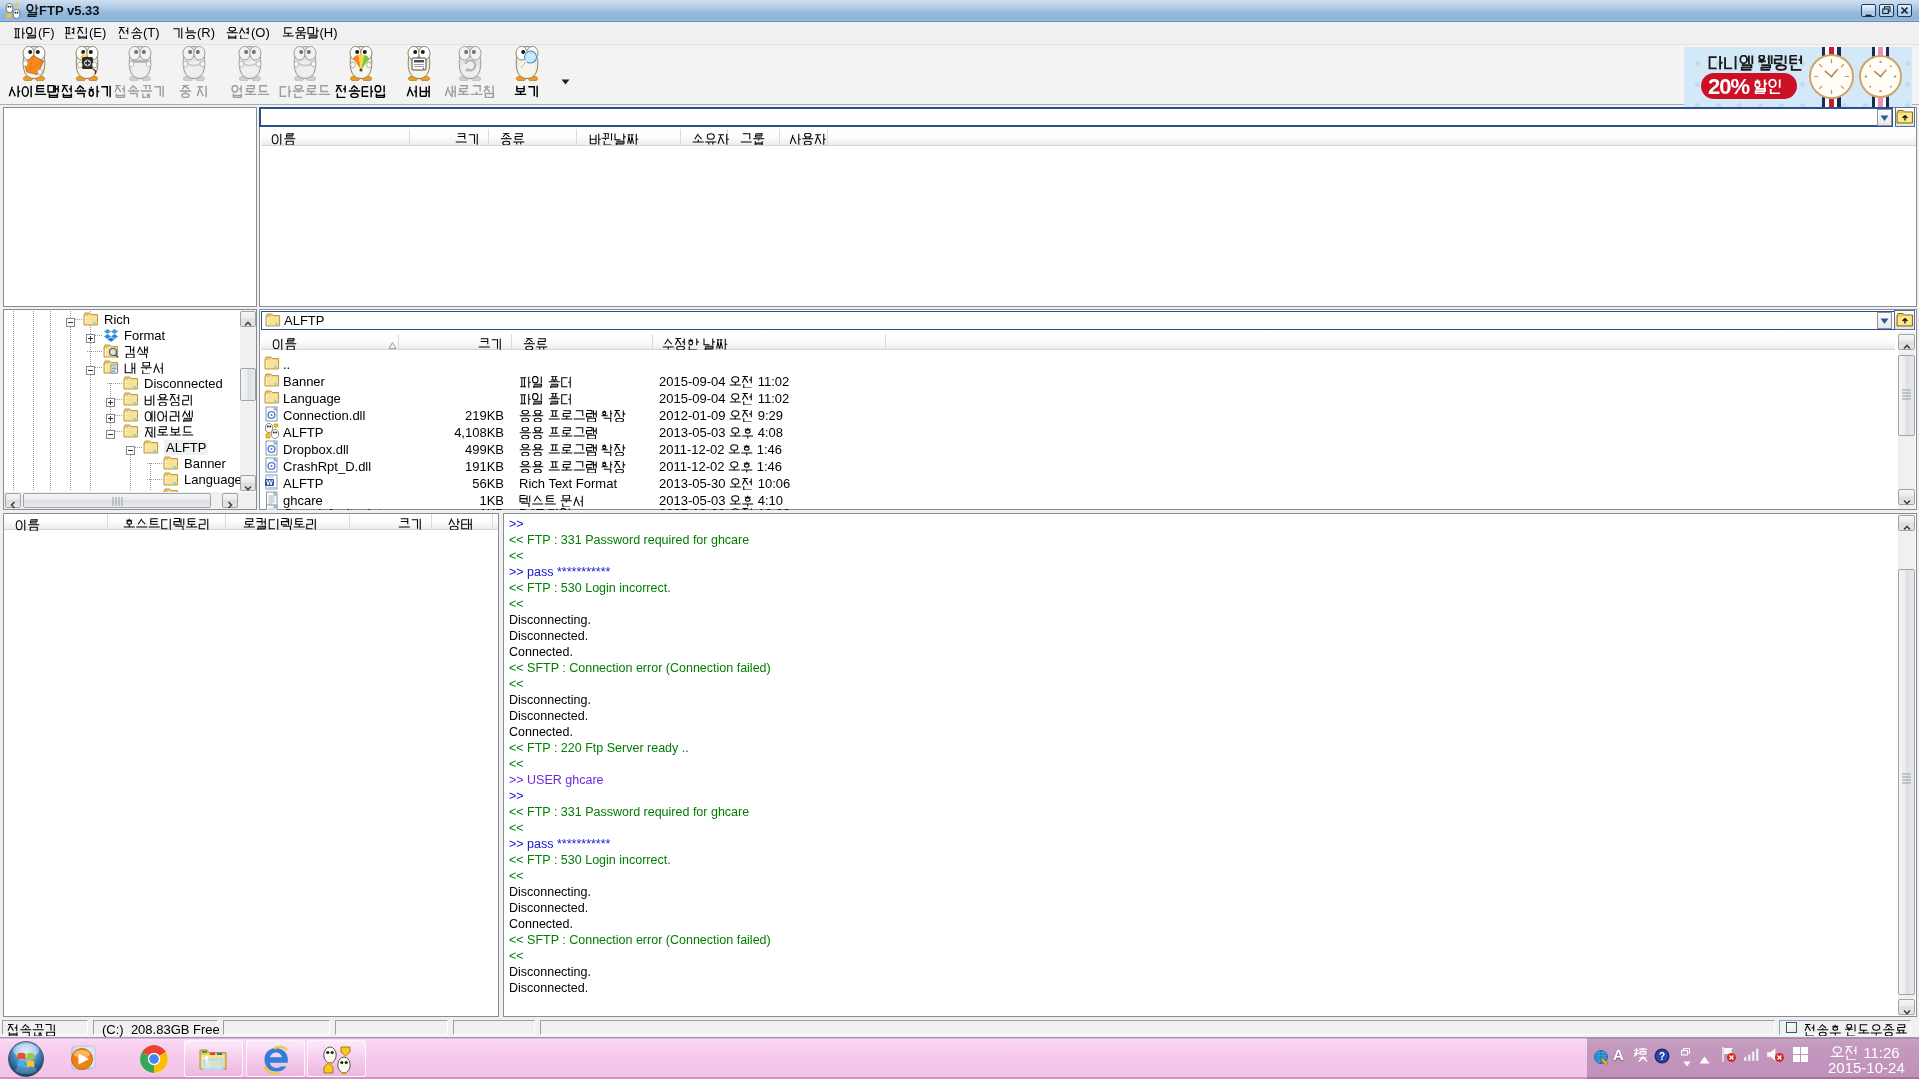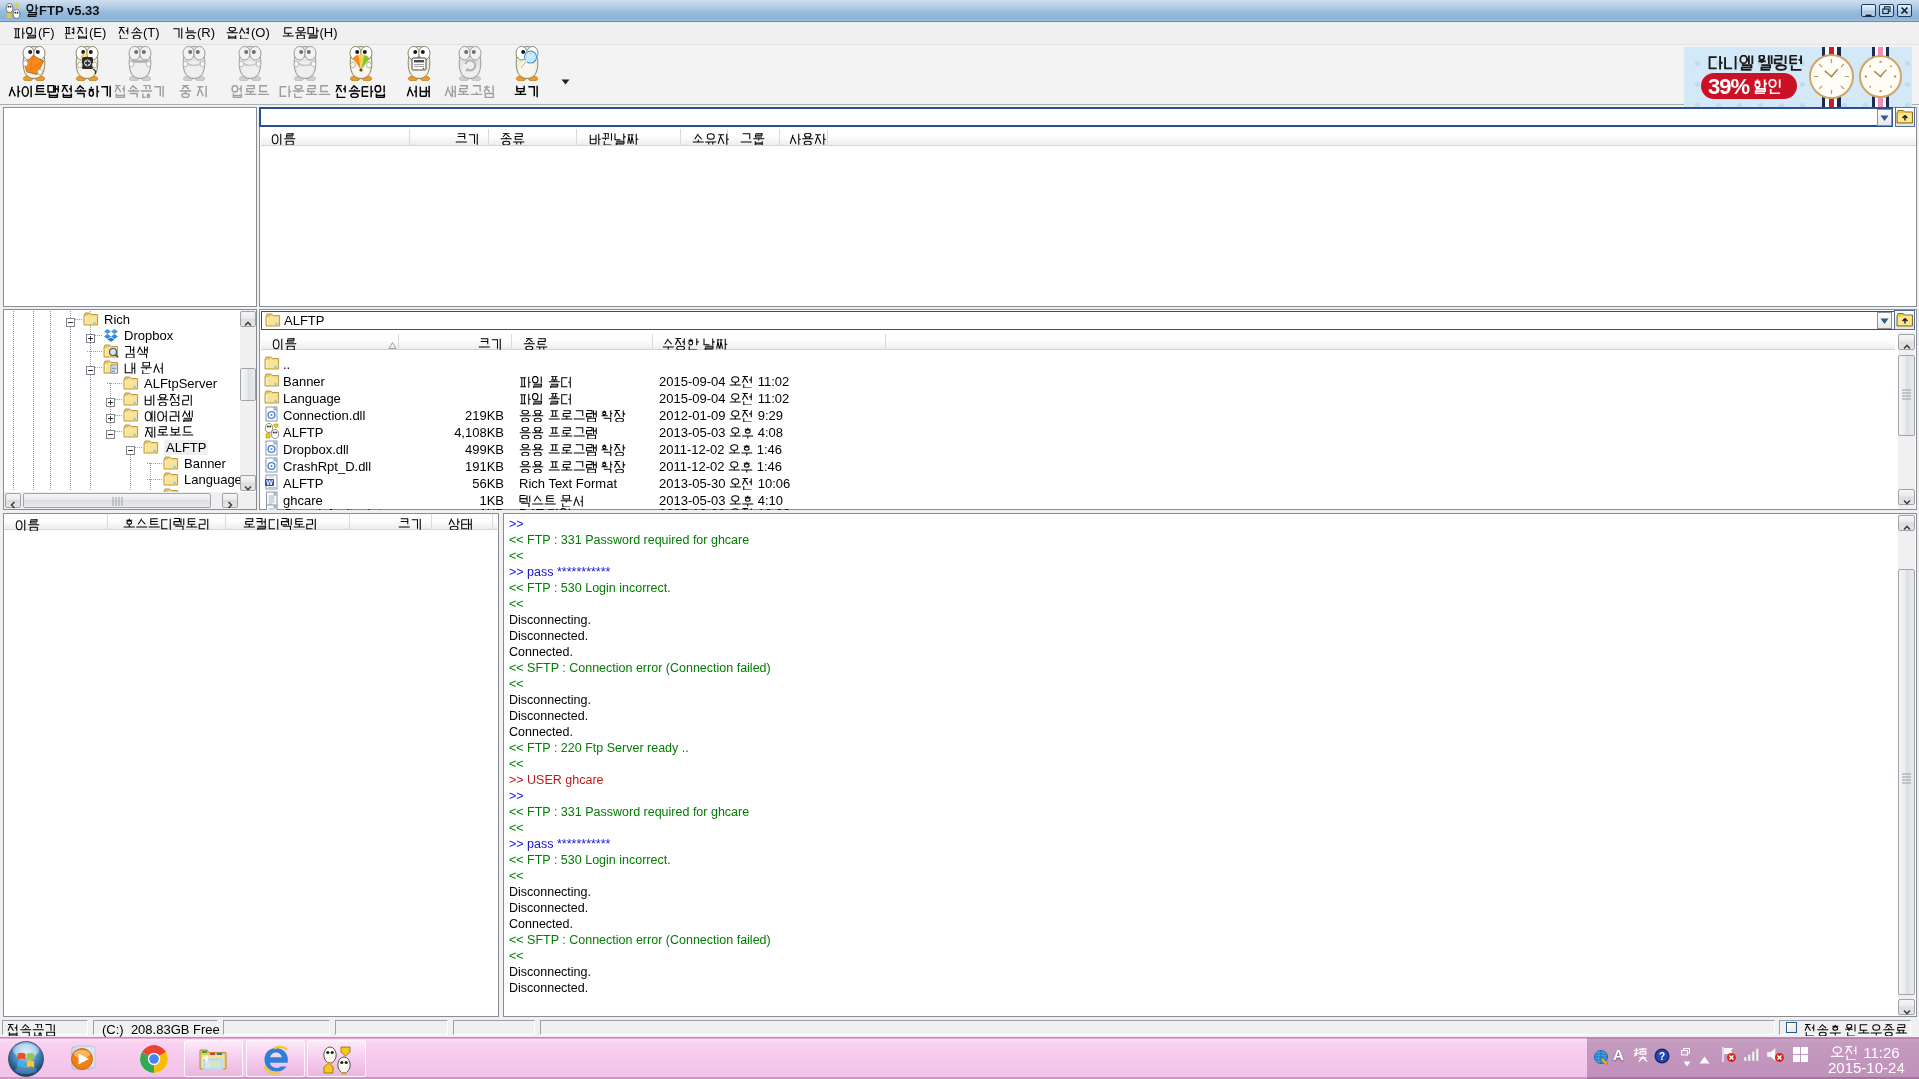--- a/index.html
+++ b/index.html
@@ -343,21 +343,21 @@
             <path transform="translate(200 0)" d="M8 29a22 25 0 1 0 44 0a22 25 0 1 0 -44 0M64 4v54M86 4v54M52 31h12M18 66h62v15h-62v15h62"></path>
           </g>
         </svg> <svg class="hg" style="width:46.5px;height:15.5px;vertical-align:-2px" viewBox="0 0 300 100" preserveAspectRatio="none">
           <g fill="none" stroke="#1a1a1a" stroke-width="12">
             <path transform="translate(0 0)" d="M8 16a16 14 0 1 0 32 0a16 14 0 1 0 -32 0M2 40h48M24 40v12M62 24h8M70 2v56M88 2v56M22 66h56v15h-56v15h56"></path>
             <path transform="translate(100 0)" d="M8 4h44v25h-44v25h44M78 4v54M18 81a31 15 0 1 0 62 0a31 15 0 1 0 -62 0"></path>
             <path transform="translate(200 0)" d="M8 4h44M8 4v50h44M8 29h44M78 4v54M62 31h16M18 66v30h62"></path>
           </g>
         </svg></div>
       <div class="ab" style="left:17px;top:26px;width:96px;height:26px;background:#cc1126;border-radius:13px"></div>
-      <div class="ab" style="left:24px;top:27px;color:#fff;font-weight:bold;font-size:22px;letter-spacing:-1px">39%</div>
+      <div class="ab" style="left:24px;top:27px;color:#fff;font-weight:bold;font-size:22px;letter-spacing:-1px">20%</div>
       <div class="ab" style="left:69px;top:32px"><svg class="hg" style="width:30px;height:15px;vertical-align:0px" viewBox="0 0 200 100" preserveAspectRatio="none">
           <g fill="none" stroke="#fff" stroke-width="12">
             <path transform="translate(0 0)" d="M30 4v8M11.5 18h37M15 39a15 15 0 1 0 29.9 0a15 15 0 1 0 -29.9 0M78 4v54M78 31h16M18 66h62v15h-62v15h62"></path>
             <path transform="translate(100 0)" d="M8 29a22 25 0 1 0 44 0a22 25 0 1 0 -44 0M78 4v54M18 66v30h62"></path>
           </g>
         </svg></div>
       <div class="ab" style="left:138px;top:0;width:19px;height:61px;background:linear-gradient(90deg,#1d2a52 0 3.5px,#fff 3.5px 7px,#c41f2e 7px 12px,#fff 12px 15.5px,#1d2a52 15.5px 19px)"></div>
       <div class="ab" style="left:125px;top:7px;width:45px;height:45px;border-radius:50%;background:#fffdf6;border:2px solid #d0a468"><svg width="41" height="41" viewBox="0 0 40 40">
           <g stroke="#c09a58" stroke-width="1.2">
             <path d="M20 3 v4 M20 33 v4 M3 20 h4 M33 20 h4 M8 8 l2.8 2.8 M29.2 29.2 l2.8 2.8 M32 8 l-2.8 2.8 M10.8 29.2 l-2.8 2.8"></path>
@@ -474,21 +474,21 @@
     <div class="ab" style="left:86px;top:331px;width:9px;height:9px;"><svg width="9" height="9" viewBox="0 0 9 9">
         <rect x="0.5" y="0.5" width="8" height="8" fill="#fff" stroke="#848691"></rect>
         <path d="M2 4.5 h5" stroke="#333" stroke-width="1"></path>
         <path d="M4.5 2 v5" stroke="#333" stroke-width="1"></path>
       </svg></div>
     <div class="ab" style="left:103px;top:327px;width:16px;height:16px;"><svg width="16" height="16" viewBox="0 0 16 16" style="">
         <path d="M4.5 2 L8 4.5 L4.5 7 L1 4.5 Z M11.5 2 L15 4.5 L11.5 7 L8 4.5 Z" fill="#3d9ae8"></path>
         <path d="M4.5 7 L8 9.5 L4.5 12 L1 9.5 Z M11.5 7 L15 9.5 L11.5 12 L8 9.5 Z" fill="#2d8ad8"></path>
         <path d="M4.5 12.5 L8 14.8 L11.5 12.5 L8 10.4 Z" fill="#1e7ac8"></path>
       </svg></div>
-    <div class="ab" style="left:124px;top:328px;white-space:nowrap;">Dropbox</div>
+    <div class="ab" style="left:124px;top:328px;white-space:nowrap;">Format</div>
     <div class="dot-h" style="left:87px;top:351px;width:15px;height:1px;"></div>
     <div class="ab" style="left:103px;top:343px;width:16px;height:16px;"><svg width="16" height="16" viewBox="0 0 16 16" style="">
         <g transform="translate(0 0) scale(1)">
           <path d="M1 4.5 L1 14 L14.6 14 L14.6 3.5 L8.2 3.5 L6.8 2 L2 2 Z" fill="#e8c56a"></path>
           <path d="M1 4.5 L1 14 L14.6 14 L14.6 3.5 L8.2 3.5 L6.8 2 L2 2 Z" fill="none" stroke="#b89335" stroke-width="0.9"></path>
           <path d="M1.8 13.2 L1.8 5 L5 5 L5.8 3.6 L8 3.6 L8 4.6 L13.8 4.6 L13.8 13.2 Z" fill="#f7e39a"></path>
           <path d="M2.6 13 L2.6 6 L4 6" stroke="#fdf6d4" stroke-width="1" fill="none"></path>
           <circle cx="11.5" cy="12" r="1.3" fill="#7ec8e8" opacity="0.9"></circle>
         </g>
         <circle cx="10" cy="9" r="3.5" fill="#cfe8f8" stroke="#555" stroke-width="1.2"></circle>
@@ -529,21 +529,21 @@
     <div class="dot-h" style="left:107px;top:383px;width:15px;height:1px;"></div>
     <div class="ab" style="left:123px;top:375px;width:16px;height:16px;"><svg width="16" height="16" viewBox="0 0 16 16" style="">
         <g transform="translate(0 0) scale(1)">
           <path d="M1 4.5 L1 14 L14.6 14 L14.6 3.5 L8.2 3.5 L6.8 2 L2 2 Z" fill="#e8c56a"></path>
           <path d="M1 4.5 L1 14 L14.6 14 L14.6 3.5 L8.2 3.5 L6.8 2 L2 2 Z" fill="none" stroke="#b89335" stroke-width="0.9"></path>
           <path d="M1.8 13.2 L1.8 5 L5 5 L5.8 3.6 L8 3.6 L8 4.6 L13.8 4.6 L13.8 13.2 Z" fill="#f7e39a"></path>
           <path d="M2.6 13 L2.6 6 L4 6" stroke="#fdf6d4" stroke-width="1" fill="none"></path>
           <circle cx="11.5" cy="12" r="1.3" fill="#7ec8e8" opacity="0.9"></circle>
         </g>
       </svg></div>
-    <div class="ab" style="left:144px;top:376px;white-space:nowrap;">ALFtpServer</div>
+    <div class="ab" style="left:144px;top:376px;white-space:nowrap;">Disconnected</div>
     <div class="dot-h" style="left:115px;top:399px;width:7px;height:1px;"></div>
     <div class="ab" style="left:106px;top:395px;width:9px;height:9px;"><svg width="9" height="9" viewBox="0 0 9 9">
         <rect x="0.5" y="0.5" width="8" height="8" fill="#fff" stroke="#848691"></rect>
         <path d="M2 4.5 h5" stroke="#333" stroke-width="1"></path>
         <path d="M4.5 2 v5" stroke="#333" stroke-width="1"></path>
       </svg></div>
     <div class="ab" style="left:123px;top:391px;width:16px;height:16px;"><svg width="16" height="16" viewBox="0 0 16 16" style="">
         <g transform="translate(0 0) scale(1)">
           <path d="M1 4.5 L1 14 L14.6 14 L14.6 3.5 L8.2 3.5 L6.8 2 L2 2 Z" fill="#e8c56a"></path>
           <path d="M1 4.5 L1 14 L14.6 14 L14.6 3.5 L8.2 3.5 L6.8 2 L2 2 Z" fill="none" stroke="#b89335" stroke-width="0.9"></path>
@@ -1053,21 +1053,21 @@
     <div class="log" style="left:509px;top:613px;color:#000">Disconnecting.</div>
     <div class="log" style="left:509px;top:629px;color:#000">Disconnected.</div>
     <div class="log" style="left:509px;top:645px;color:#000">Connected.</div>
     <div class="log" style="left:509px;top:661px;color:#007e00">&lt;&lt; SFTP : Connection error (Connection failed)</div>
     <div class="log" style="left:509px;top:677px;color:#007e00">&lt;&lt;</div>
     <div class="log" style="left:509px;top:693px;color:#000">Disconnecting.</div>
     <div class="log" style="left:509px;top:709px;color:#000">Disconnected.</div>
     <div class="log" style="left:509px;top:725px;color:#000">Connected.</div>
     <div class="log" style="left:509px;top:741px;color:#007e00">&lt;&lt; FTP : 220 Ftp Server ready ..</div>
     <div class="log" style="left:509px;top:757px;color:#007e00">&lt;&lt;</div>
-    <div class="log" style="left:509px;top:773px;color:#b91c1c">&gt;&gt; USER ghcare</div>
+    <div class="log" style="left:509px;top:773px;color:#6d28d9">&gt;&gt; USER ghcare</div>
     <div class="log" style="left:509px;top:789px;color:#1414d2">&gt;&gt;</div>
     <div class="log" style="left:509px;top:805px;color:#007e00">&lt;&lt; FTP : 331 Password required for ghcare</div>
     <div class="log" style="left:509px;top:821px;color:#007e00">&lt;&lt;</div>
     <div class="log" style="left:509px;top:837px;color:#1414d2">&gt;&gt; pass ***********</div>
     <div class="log" style="left:509px;top:853px;color:#007e00">&lt;&lt; FTP : 530 Login incorrect.</div>
     <div class="log" style="left:509px;top:869px;color:#007e00">&lt;&lt;</div>
     <div class="log" style="left:509px;top:885px;color:#000">Disconnecting.</div>
     <div class="log" style="left:509px;top:901px;color:#000">Disconnected.</div>
     <div class="log" style="left:509px;top:917px;color:#000">Connected.</div>
     <div class="log" style="left:509px;top:933px;color:#007e00">&lt;&lt; SFTP : Connection error (Connection failed)</div>

